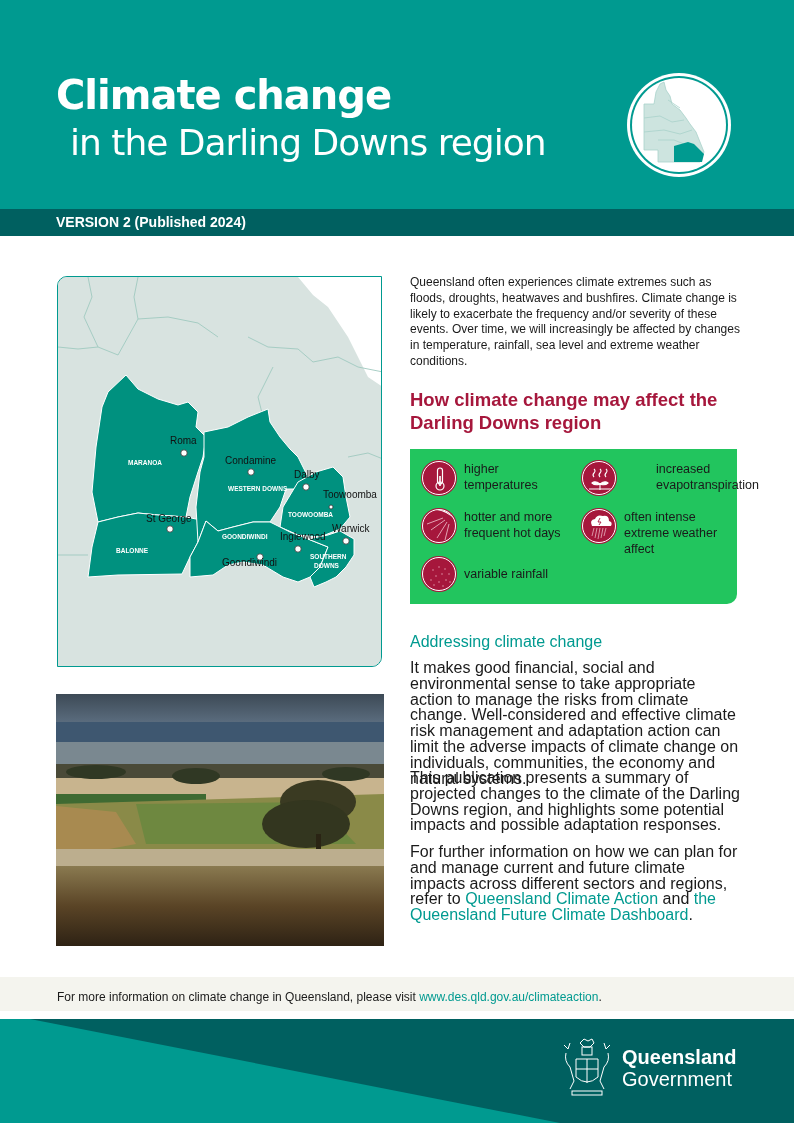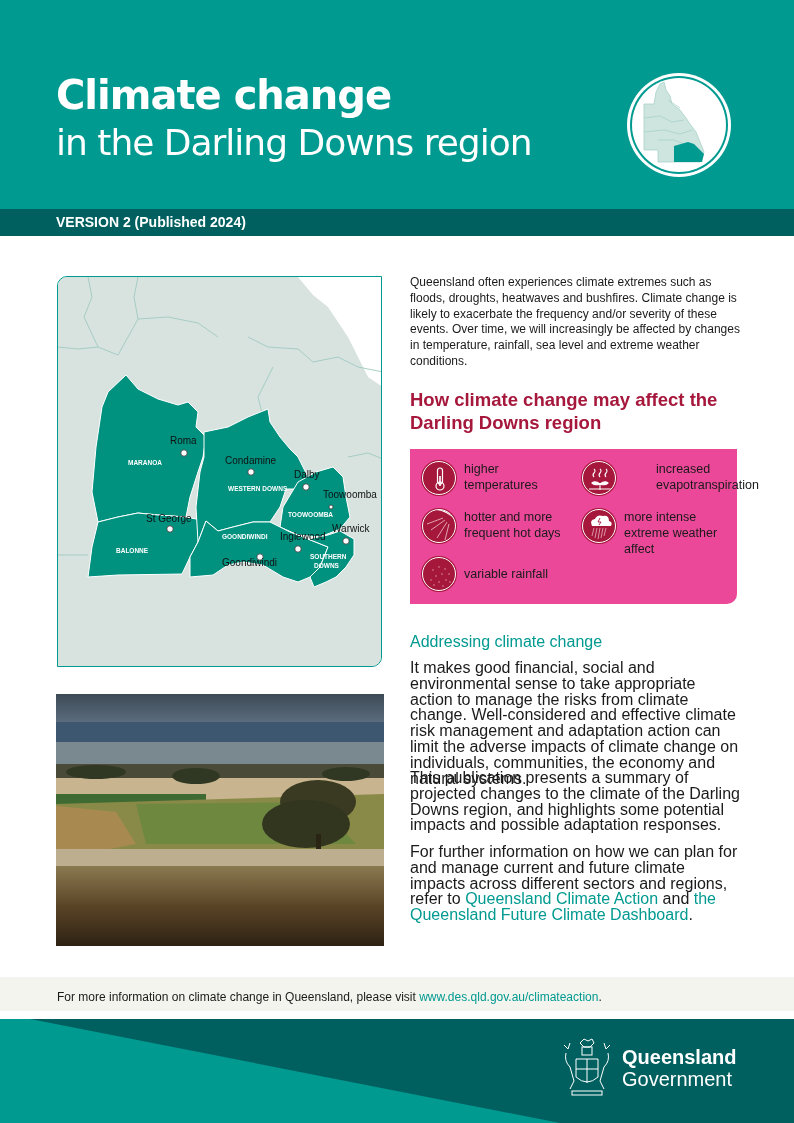--- a/index.html
+++ b/index.html
@@ -12,21 +12,21 @@
     .header {
       position: absolute; left: 0; top: 0; width: 794px; height: 209px;
       background: #009a90;
     }
     .title-main {
       position: absolute; left: 56px; top: 72px;
       font-family: "DejaVu Sans", sans-serif; font-weight: bold;
       font-size: 40px; color: #ffffff; letter-spacing: -1px;
     }
     .title-sub {
-      position: absolute; left: 56px; top: 122px;
+      position: absolute; left: 70px; top: 122px;
       font-family: "DejaVu Sans", sans-serif; font-weight: normal;
       font-size: 36px; color: #ffffff; letter-spacing: -1px;
     }
     .locator {
       position: absolute; left: 624px; top: 70px; width: 110px; height: 110px;
     }
     .version-bar {
       position: absolute; left: 0; top: 209px; width: 794px; height: 27px;
       background: #006060;
       padding-left: 30px;
@@ -55,21 +55,21 @@
     .intro {
       position: absolute; left: 410px; top: 275px; width: 330px;
       font-size: 12px; line-height: 15.8px; color: #1a1a1a;
     }
     .h2-affect {
       position: absolute; left: 410px; top: 388px; width: 340px;
       font-size: 18.5px; font-weight: bold; color: #a6173c; line-height: 23px;
     }
     .impacts-box {
       position: absolute; left: 410px; top: 449px; width: 327px; height: 155px;
-      background: #ec4899; border-radius: 0 0 10px 0;
+      background: #22c55e; border-radius: 0 0 10px 0;
     }
     .impact {
       position: absolute; display: flex; align-items: flex-start;
     }
     .impact .icon {
       width: 34px; height: 34px; border-radius: 50%; background: #a6173c;
       border: 1.5px solid #ffffff; box-shadow: 0 0 0 1px #a6173c;
       flex-shrink: 0; position: relative; overflow: hidden;
     }
     .impact .label {
@@ -260,21 +260,21 @@
           <path d="M17 8 L15 12 L18 12 L16 15" stroke="#a6173c" stroke-width="0.9" fill="none"></path>
           <g stroke="#f2c8d2" stroke-width="0.7">
             <path d="M11 18 L9 26"></path>
             <path d="M14 18 L12 28"></path>
             <path d="M17 18 L15 29"></path>
             <path d="M20 18 L18 28"></path>
             <path d="M23 18 L21 26"></path>
           </g>
         </svg>
     </div>
-    <div class="label"><span>more intense</span><br><span>extreme weather</span><br><span>affect</span></div>
+    <div class="label"><span>often intense</span><br><span>extreme weather</span><br><span>affect</span></div>
   </div>
 
   <div class="impact" style="left:12px;top:108px;align-items:center;">
     <div class="icon">
       <svg width="34" height="34" viewBox="0 0 34 34">
           <g fill="#e8a6b6">
             <circle cx="10" cy="12" r="0.7"></circle>
             <circle cx="16" cy="9" r="0.7"></circle>
             <circle cx="22" cy="11" r="0.7"></circle>
             <circle cx="26" cy="16" r="0.7"></circle>

